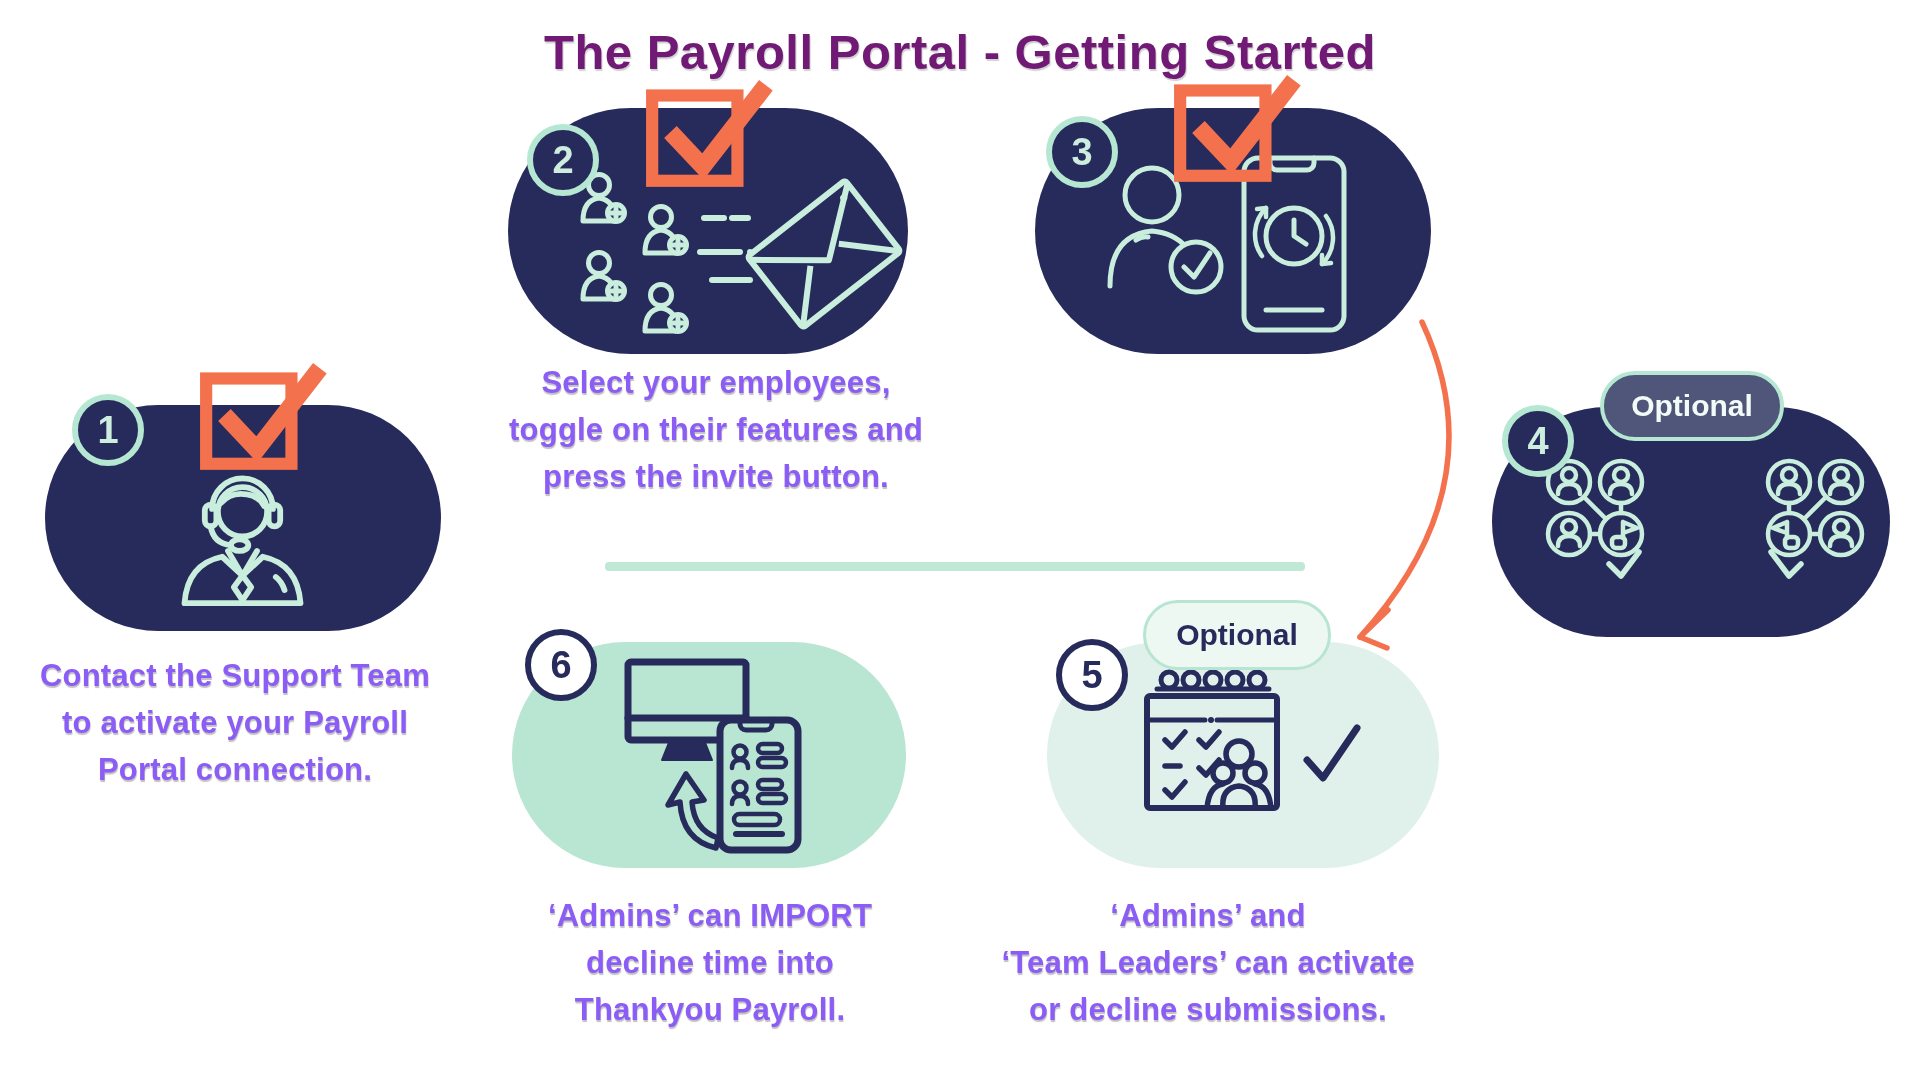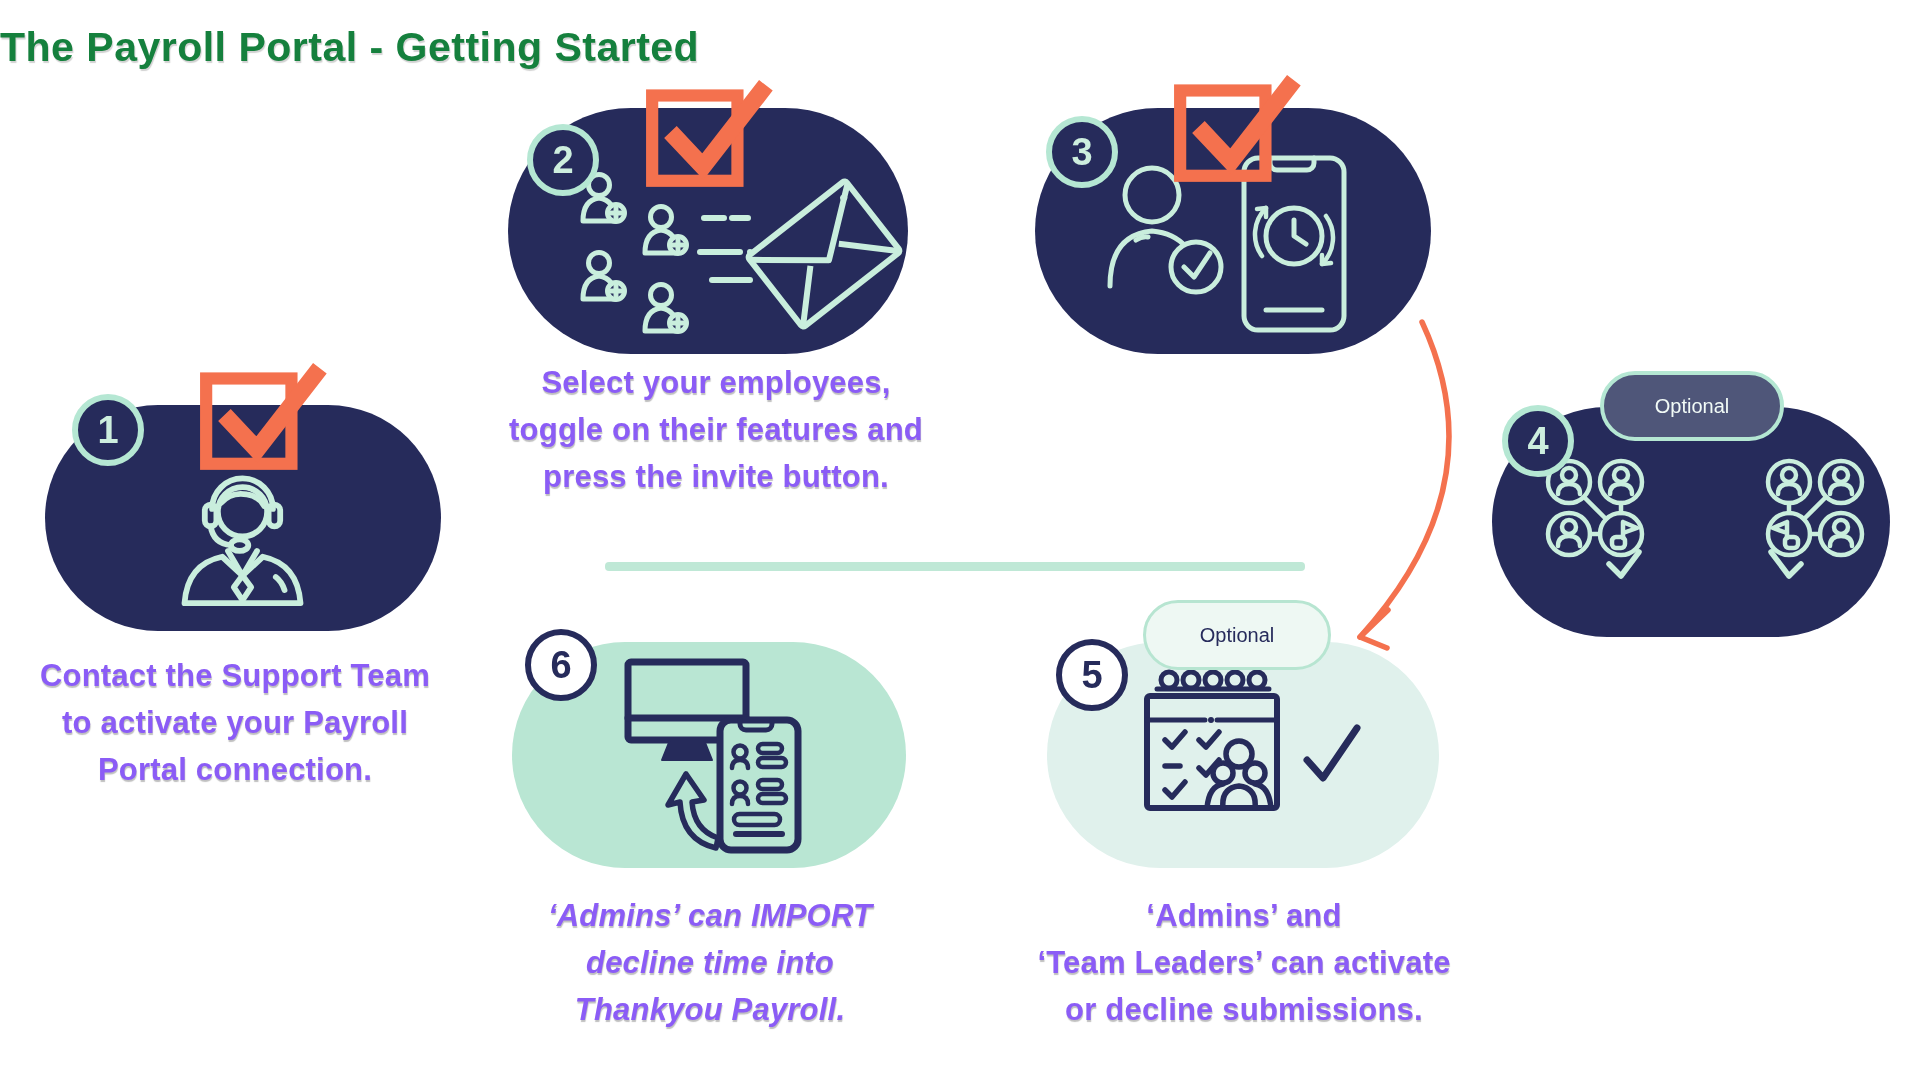--- a/index.html
+++ b/index.html
@@ -1,39 +1,39 @@
 <!DOCTYPE html>
 <html><head>
 <meta charset="utf-8">
 <style>
   html,body{margin:0;padding:0;background:#ffffff;}
   #canvas{
     position:relative;width:1920px;height:1080px;overflow:hidden;background:#ffffff;
     font-family:"Liberation Sans","DejaVu Sans",sans-serif;
   }
   .title{
-    position:absolute;left:0;right:0;top:24px;
-    font-size:41px;font-weight:800;color:#15803d;letter-spacing:0.5px;
+    position:absolute;left:0;right:0;top:24px;text-align:center;
+    font-size:49px;font-weight:800;color:#701a75;letter-spacing:0.5px;
     text-shadow:1px 2px 1px rgba(0,0,0,0.18);
   }
   .blob{position:absolute;border-radius:9999px;}
   .blob.navy{background:#262b5b;}
   .blob.mint{background:#b9e6d3;}
   .blob.mintlight{background:#e0f1ec;}
   .num-badge{
     position:absolute;width:72px;height:72px;border-radius:50%;
     display:flex;align-items:center;justify-content:center;
     font-size:38px;font-weight:bold;box-sizing:border-box;z-index:5;
   }
   .num-badge.dark{background:#262b5b;border:6px solid #b5e7d3;color:#cdeede;}
   .num-badge.light{background:#ffffff;border:6px solid #262b5b;color:#262b5b;}
   .opt-badge{
     position:absolute;height:70px;border-radius:35px;
     display:flex;align-items:center;justify-content:center;
-    font-weight:normal;font-size:20px;box-sizing:border-box;z-index:4;
+    font-weight:bold;font-size:30px;box-sizing:border-box;z-index:4;
   }
   .opt-badge.dark{background:#4f5679;border:4px solid #b5e7d3;color:#f2fbf7;}
   .opt-badge.light{background:#eef8f3;border:3px solid #b7e5d1;color:#262b5b;}
   .caption{
     position:absolute;text-align:center;font-weight:bold;color:#8b5cf6;
     font-size:31px;line-height:47px;letter-spacing:0.2px;
     text-shadow:0.5px 1.5px 1px rgba(0,0,0,0.25);
   }
   .abs{position:absolute;}
   .divider{position:absolute;background:#bfe8d6;border-radius:4px;}
@@ -196,21 +196,21 @@
       <path d="M64 108 L71 115 L84 100"></path>
     </g>
     <g stroke-width="5.5">
       <circle cx="104" cy="94" r="13"></circle>
       <circle cx="88" cy="113" r="10"></circle>
       <circle cx="120" cy="113" r="10"></circle>
       <path d="M72 148 Q74 126 88 124 M88 148 Q86 128 104 126 Q122 128 120 148 M120 124 Q134 126 136 148"></path>
     </g>
     <path d="M172 100 L188 118 L222 68" stroke-width="7"></path>
   </svg>
-  <div class="caption" style="left:1008px;top:892px;width:472px;">
+  <div class="caption" style="left:972px;top:892px;width:472px;">
     <div>‘Admins’ and</div>
     <div>‘Team Leaders’ can activate</div>
     <div>or decline submissions.</div>
   </div>
 
   <div class="blob mint" style="left:512px;top:642px;width:394px;height:226px;"></div>
   <div class="num-badge light" style="left:525px;top:629px;">6</div>
   <svg class="abs" style="left:612px;top:652px;" width="205" height="205" viewBox="0 0 205 205" fill="none" stroke="#262b5b" stroke-width="7" stroke-linecap="round" stroke-linejoin="round">
     <g>
       <rect x="16" y="10" width="118" height="78" rx="3"></rect>
@@ -228,19 +228,19 @@
         <rect x="146" y="106" width="28" height="9" rx="4.5"></rect>
         <circle cx="128" cy="136" r="6.5"></circle>
         <path d="M120 152 Q120 144 128 144 Q136 144 136 152"></path>
         <rect x="146" y="128" width="24" height="9" rx="4.5"></rect>
         <rect x="146" y="142" width="28" height="9" rx="4.5"></rect>
         <rect x="122" y="162" width="46" height="11" rx="5.5"></rect>
       </g>
     </g>
     <path d="M104 196 Q70 188 68 150 L56 153 L74 122 L92 148 L80 150 Q82 178 106 186 Z" stroke-width="5.5"></path>
   </svg>
-  <div class="caption" style="left:490px;top:892px;width:440px;font-style:italic;">
+  <div class="caption" style="left:490px;top:892px;width:440px;">
     <div>‘Admins’ can IMPORT</div>
     <div>decline time into</div>
     <div>Thankyou Payroll.</div>
   </div>
 
 </div>
 
 </body></html>

